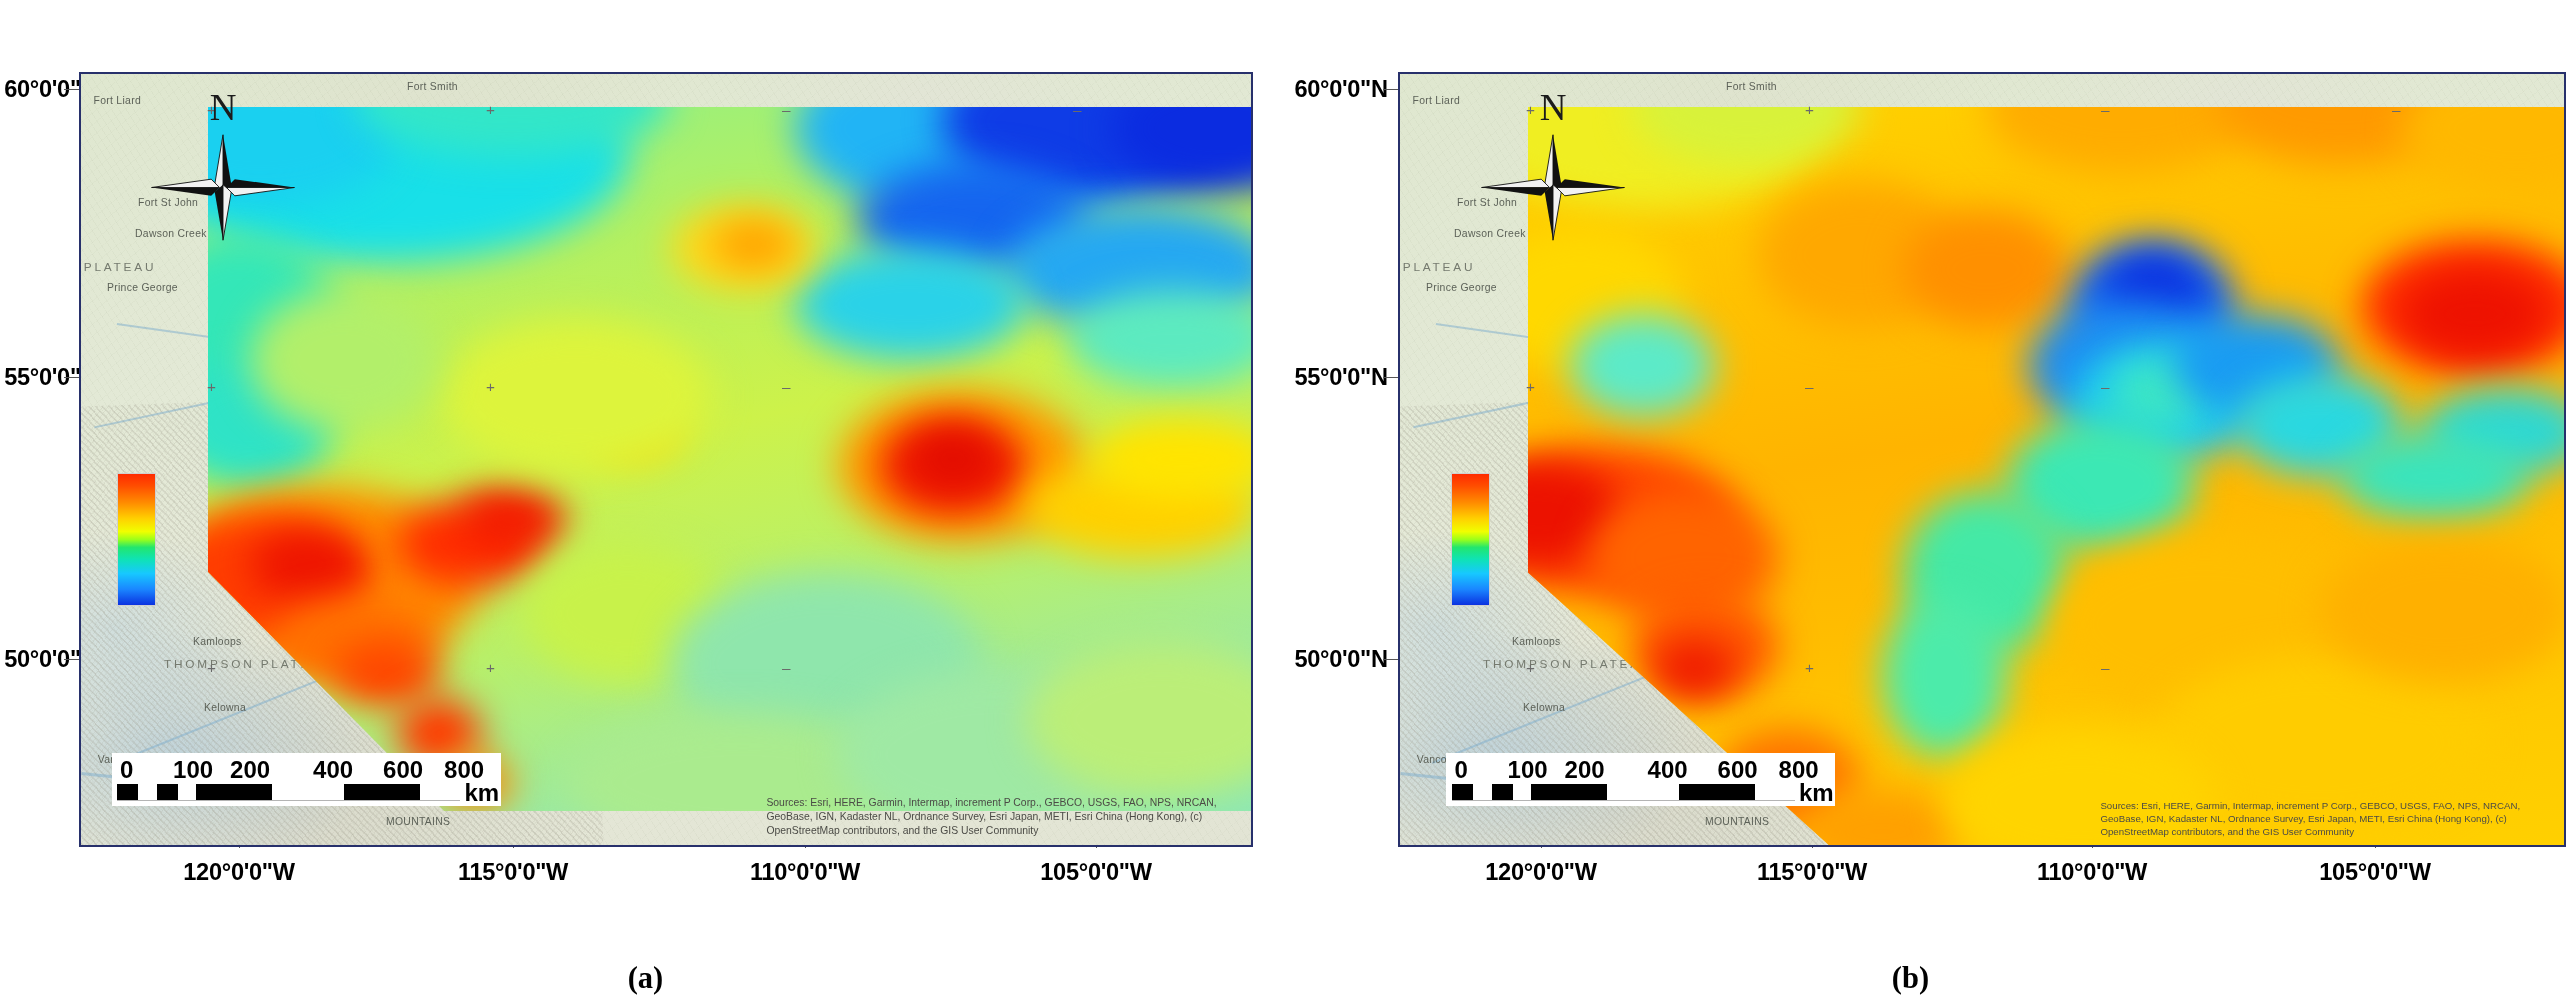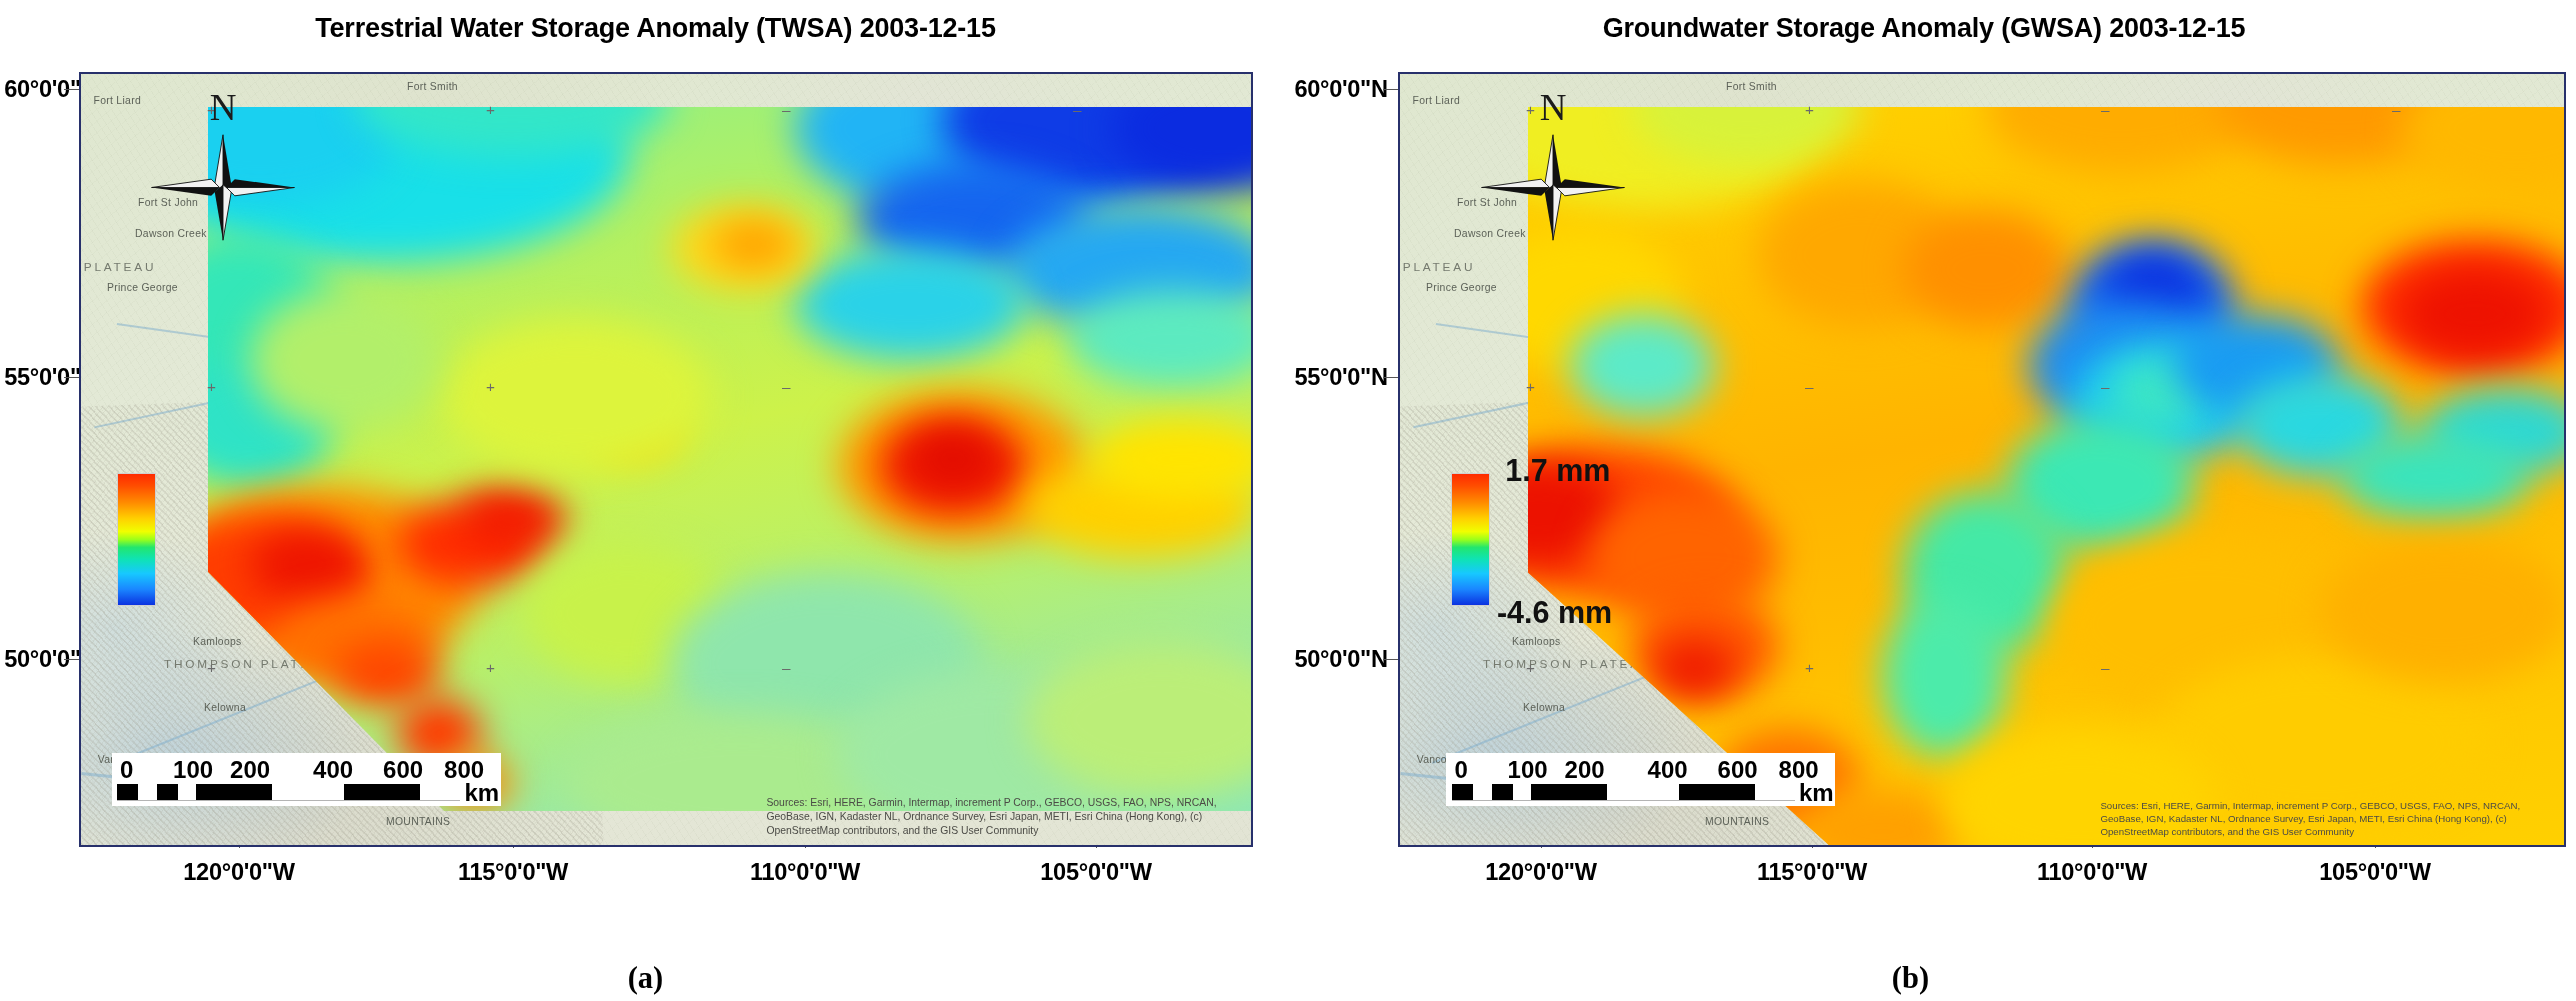--- a/index.html
+++ b/index.html
@@ -300,21 +300,20 @@
   .panel-a .subcaption { left: 576px; }
   .panel-b .subcaption { left: 548px; }
 </style>
 </head>
 <body>
 
 <div class="figure">
 
   <div class="panel panel-a">
 
-    <div class="panel-title">Terrestrial Water Storage Anomaly (TWSA) 2003-12-15</div>
 
     <div class="lat-label" style="top:89px">60°0'0"N</div>
     <div class="lat-label" style="top:377px">55°0'0"N</div>
     <div class="lat-label" style="top:659px">50°0'0"N</div>
 
     <div class="axis-tick-left" style="left:64px; top:89px"></div>
     <div class="axis-tick-left" style="left:64px; top:377px"></div>
     <div class="axis-tick-left" style="left:64px; top:659px"></div>
 
     <div class="lon-label" style="left:239px">120°0'0"W</div>
@@ -442,21 +441,20 @@
       </div>
 
       <div class="attribution">Sources: Esri, HERE, Garmin, Intermap, increment P Corp., GEBCO, USGS, FAO, NPS, NRCAN, GeoBase, IGN, Kadaster NL, Ordnance Survey, Esri Japan, METI, Esri China (Hong Kong), (c) OpenStreetMap contributors, and the GIS User Community</div>
     </div>
 
     <div class="subcaption">(a)</div>
   </div>
 
   <div class="panel panel-b">
 
-    <div class="panel-title">Groundwater Storage Anomaly (GWSA) 2003-12-15</div>
 
     <div class="lat-label" style="top:89px">60°0'0"N</div>
     <div class="lat-label" style="top:377px">55°0'0"N</div>
     <div class="lat-label" style="top:659px">50°0'0"N</div>
 
     <div class="axis-tick-left" style="left:90px; top:89px"></div>
     <div class="axis-tick-left" style="left:90px; top:377px"></div>
     <div class="axis-tick-left" style="left:90px; top:659px"></div>
 
     <div class="lon-label" style="left:248px">120°0'0"W</div>
@@ -551,24 +549,20 @@
           <polygon points="105,156 93,86 105,76" fill="#111"></polygon>
           <polygon points="2,80 88,92 100,80" fill="#111"></polygon>
           <polygon points="2,80 88,68 100,80" fill="#f2f2f2" stroke="#111" stroke-width="1.3"></polygon>
           <polygon points="208,80 122,68 110,80" fill="#111"></polygon>
           <polygon points="208,80 122,92 110,80" fill="#f2f2f2" stroke="#111" stroke-width="1.3"></polygon>
         </svg>
       </div>
 
       <div class="legend">
         <div class="colorbar"></div>
-        <div class="legend-labels">
-          <div class="legend-max">1.7 mm</div>
-          <div class="legend-min">-4.6 mm</div>
-        </div>
       </div>
 
       <div class="scalebar">
         <div class="scale-nums">
           <span style="left:9.7px">0</span>
           <span style="left:76px">100</span>
           <span style="left:133px">200</span>
           <span style="left:216px">400</span>
           <span style="left:286px">600</span>
           <span style="left:347px">800</span>

